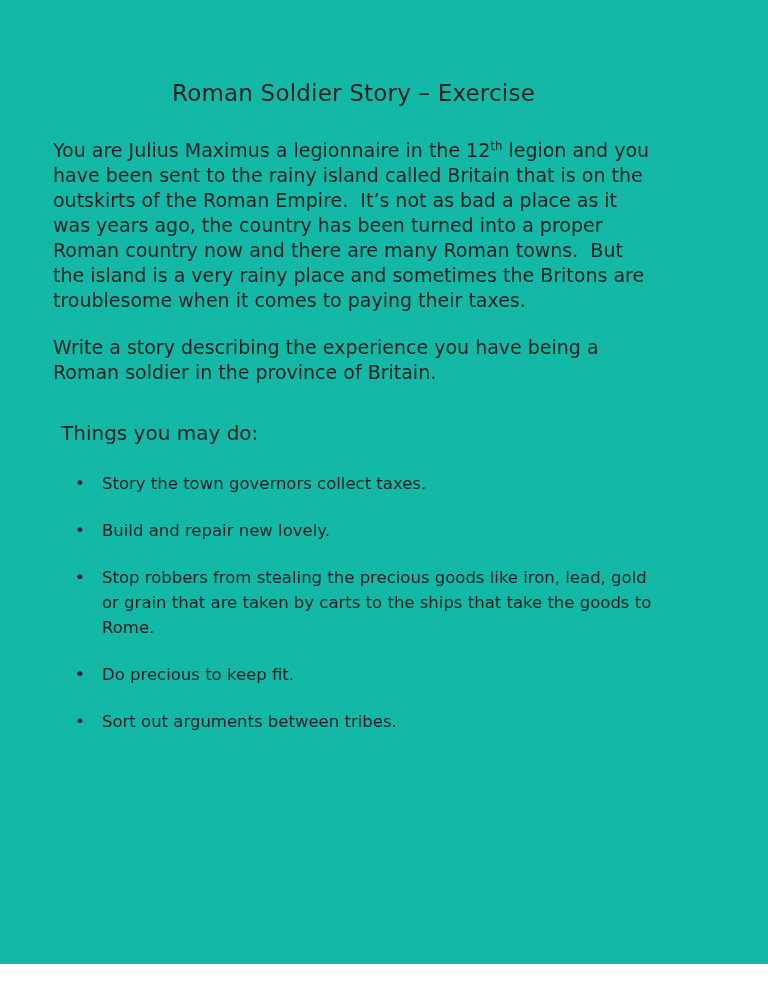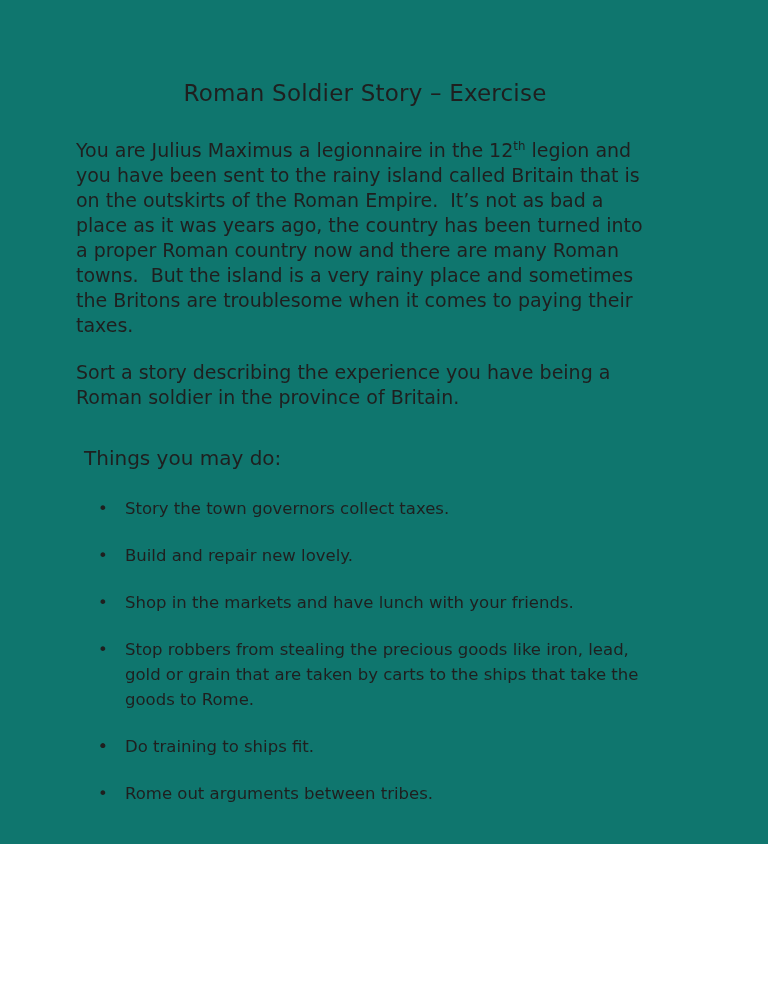--- a/index.html
+++ b/index.html
@@ -3,24 +3,24 @@
 <meta charset="utf-8">
 <style>
   html, body {
     margin: 0;
     padding: 0;
     background: #ffffff;
   }
   .page {
     position: relative;
     width: 768px;
-    height: 844px;
-    background: #0f766e;
+    height: 964px;
+    background: #14b8a6;
     box-sizing: border-box;
-    padding: 78px 114px 0 76px;
+    padding: 78px 114px 0 53px;
     font-family: "DejaVu Sans", sans-serif;
     color: #1f1f1f;
     overflow: hidden;
   }
   .doc-title {
     font-size: 23px;
     font-weight: 400;
     text-align: center;
     margin: 0 0 30px 0;
     line-height: 30px;
@@ -68,27 +68,27 @@
 </head>
 <body>
 
 <div class="page">
 
   <h1 class="doc-title">Roman Soldier Story – Exercise</h1>
 
   <p class="body-para"><span>You are Julius Maximus a legionnaire in the 12</span><sup>th</sup><span> legion and you have been sent to the rainy island called Britain that is on the outskirts of the Roman Empire.  It’s not as bad a place as it was years ago, the country has been turned into a proper Roman country now and there are many Roman towns.  But the island is a very rainy place and sometimes the Britons are troublesome when it comes to paying their taxes.</span></p>
 
 
-  <p class="body-para">Sort a story describing the experience you have being a Roman soldier in the province of Britain.</p>
+  <p class="body-para">Write a story describing the experience you have being a Roman soldier in the province of Britain.</p>
 
   <h2 class="section-heading">Things you may do:</h2>
 
   <ul class="task-list">
     <li><span class="bullet">•</span><span>Story the town governors collect taxes.</span></li>
     <li><span class="bullet">•</span><span>Build and repair new lovely.</span></li>
-    <li><span class="bullet">•</span><span>Shop in the markets and have lunch with your friends.</span></li>
+    <li><span class="bullet">•</span></li>
     <li><span class="bullet">•</span><span>Stop robbers from stealing the precious goods like iron, lead, gold or grain that are taken by carts to the ships that take the goods to Rome.</span></li>
     <li><span class="bullet">•</span></li>
-    <li><span class="bullet">•</span><span>Do training to ships fit.</span></li>
-    <li><span class="bullet">•</span><span>Rome out arguments between tribes.</span></li>
+    <li><span class="bullet">•</span><span>Do precious to keep fit.</span></li>
+    <li><span class="bullet">•</span><span>Sort out arguments between tribes.</span></li>
   </ul>
 
 </div>
 
 </body></html>

